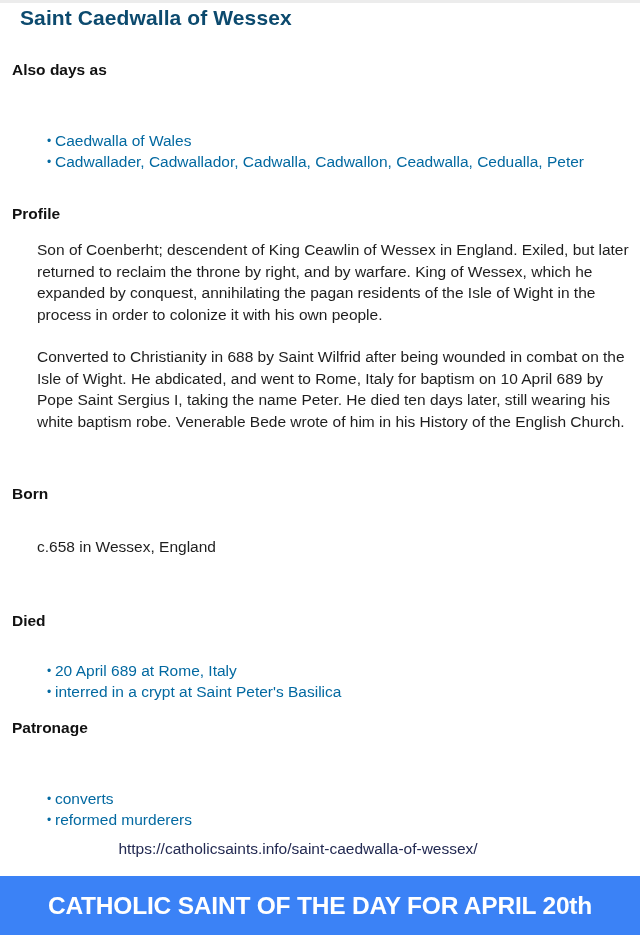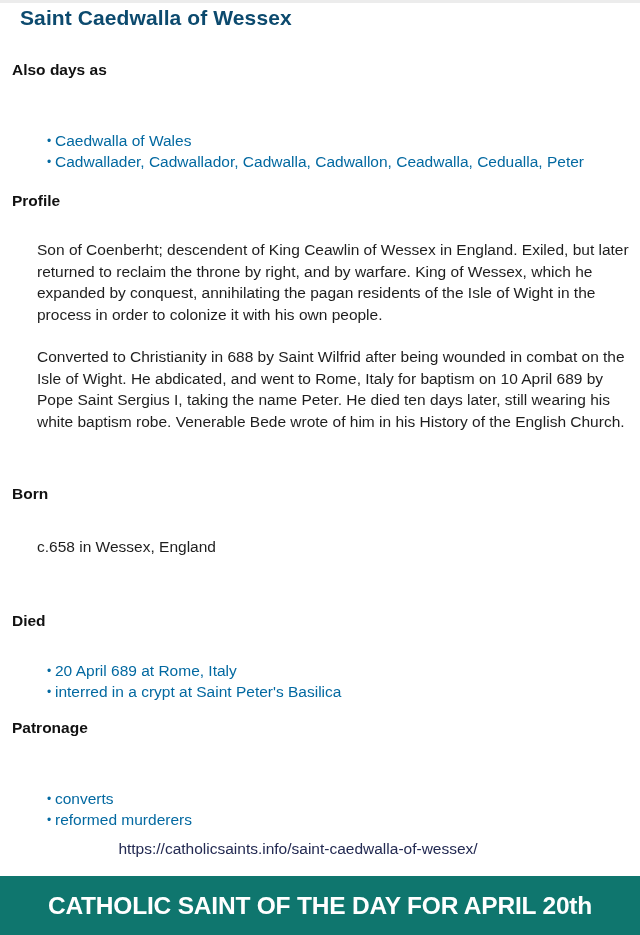--- a/index.html
+++ b/index.html
@@ -88,21 +88,21 @@
       font-size: 15.5px;
       color: #232a52;
       text-decoration: none;
       white-space: nowrap;
     }
     .banner {
       position: absolute;
       left: 0; top: 876px;
       width: 640px;
       height: 59px;
-      background: #0f766e;
+      background: #3b82f6;
       display: flex;
       align-items: center;
       justify-content: center;
     }
     .banner-text {
       color: #ffffff;
       font-size: 24.5px;
       font-weight: bold;
       letter-spacing: -0.2px;
       white-space: nowrap;
@@ -116,21 +116,21 @@
 <div class="doc">
 
   <div class="title">Saint Caedwalla of Wessex</div>
 
   <div class="heading" style="top:61px;">Also days as</div>
   <ul class="bullets" style="top:115px;">
     <li><span class="dot">•</span><span>Caedwalla of Wales</span></li>
     <li><span class="dot">•</span><span>Cadwallader, Cadwallador, Cadwalla, Cadwallon, Ceadwalla, Cedualla, Peter</span></li>
   </ul>
 
-  <div class="heading" style="top:192px;text-align:center;">Profile</div>
+  <div class="heading" style="top:205px;text-align:center;">Profile</div>
   <p class="para" style="top:239px;">Son of Coenberht; descendent of King Ceawlin of Wessex in England. Exiled, but later returned to reclaim the throne by right, and by warfare. King of Wessex, which he expanded by conquest, annihilating the pagan residents of the Isle of Wight in the process in order to colonize it with his own people.</p>
   <p class="para" style="top:346px;">Converted to Christianity in 688 by Saint Wilfrid after being wounded in combat on the Isle of Wight. He abdicated, and went to Rome, Italy for baptism on 10 April 689 by Pope Saint Sergius I, taking the name Peter. He died ten days later, still wearing his white baptism robe. Venerable Bede wrote of him in his History of the English Church.</p>
 
   <div class="heading" style="top:485px;">Born</div>
   <div class="plain" style="top:538px;">c.658 in Wessex, England</div>
 
   <div class="heading" style="top:592px;margin-top:20px;">Died</div>
   <ul class="bullets" style="top:645px;">
     <li><span class="dot">•</span><span>20 April 689 at Rome, Italy</span></li>
     <li><span class="dot">•</span><span>interred in a crypt at Saint Peter's Basilica</span></li>

